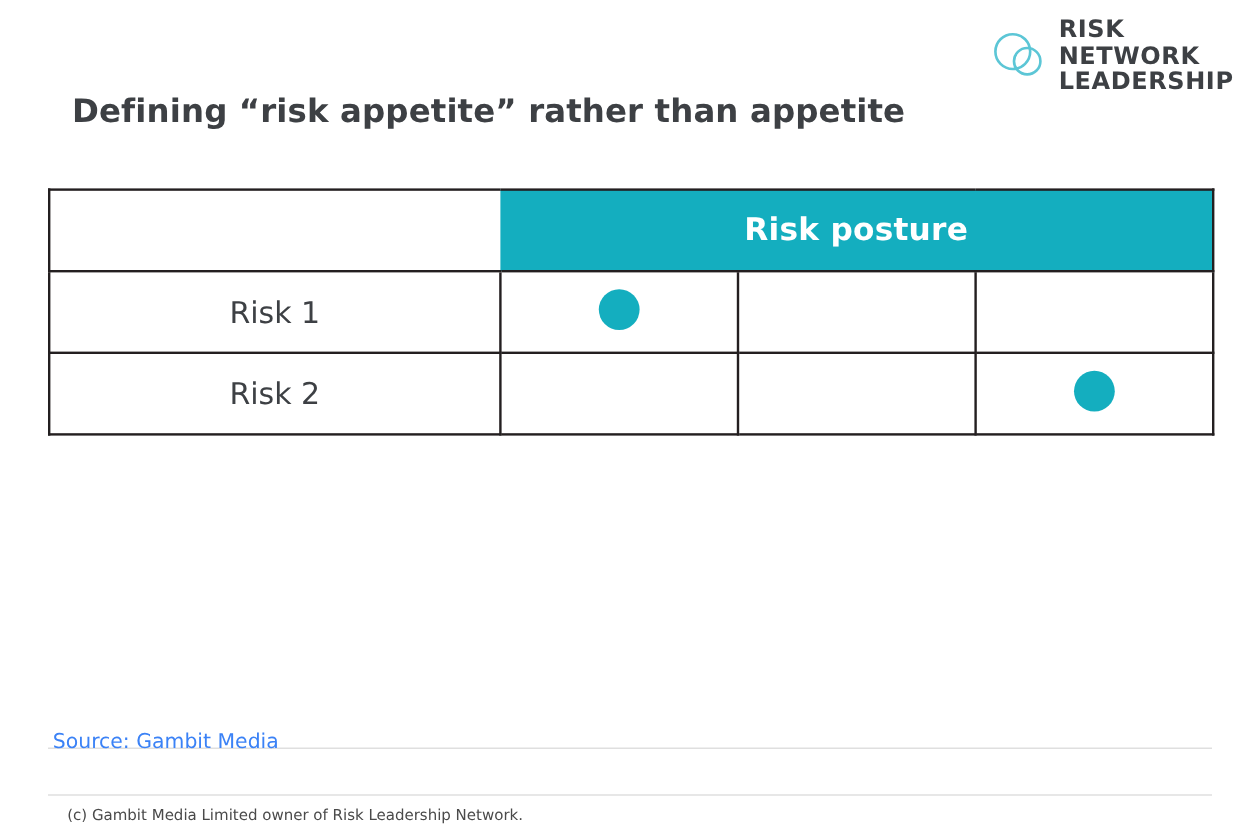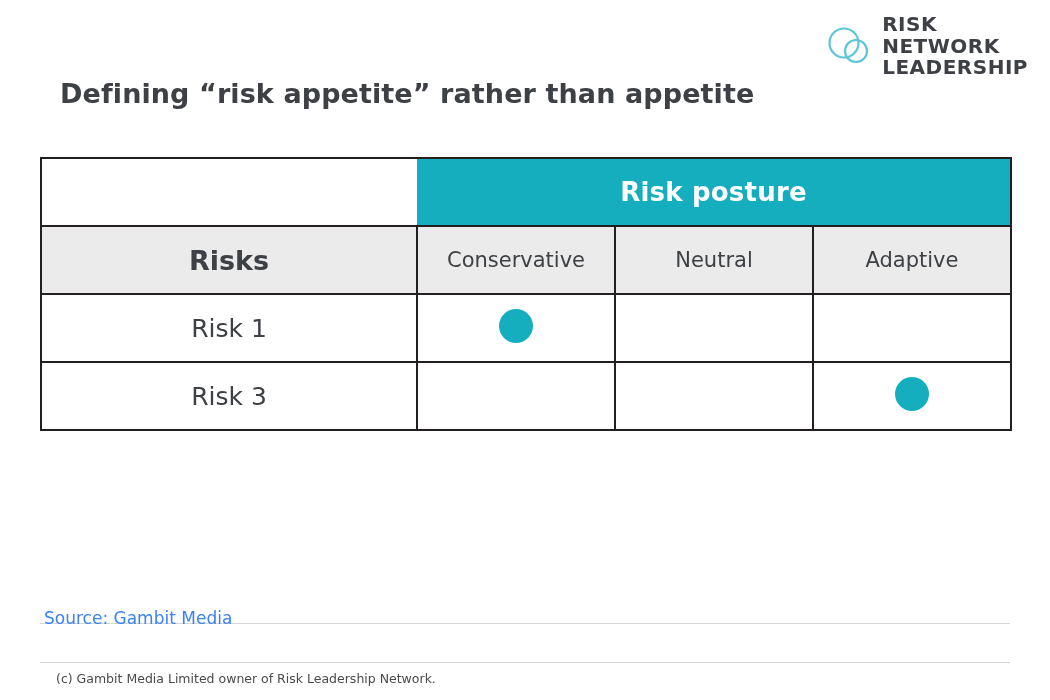--- a/index.html
+++ b/index.html
@@ -182,37 +182,31 @@
         <col class="col-risk">
           <col class="col-opt">
           <col class="col-opt">
           <col class="col-opt">
       </colgroup>
       <tbody>
         <tr>
           <td class="blank-cell"></td>
           <td class="posture-head" colspan="3">Risk posture</td>
         </tr>
-        <tr>
-          <td class="risks-head">Risks</td>
-          <td class="opt-head">Conservative</td>
-          <td class="opt-head">Neutral</td>
-          <td class="opt-head">Adaptive</td>
-        </tr>
 
         <tr>
           <td class="risk-label">Risk 1</td>
           <td class="data-cell"><span class="dot"></span></td>
           <td class="data-cell"></td>
           <td class="data-cell"></td>
         </tr>
 
 
         <tr>
-          <td class="risk-label">Risk 3</td>
+          <td class="risk-label">Risk 2</td>
           <td class="data-cell"></td>
           <td class="data-cell"></td>
           <td class="data-cell"><span class="dot"></span></td>
         </tr>
 
       </tbody>
     </table>
   </div>
 
   <div class="footer-rule"></div>

